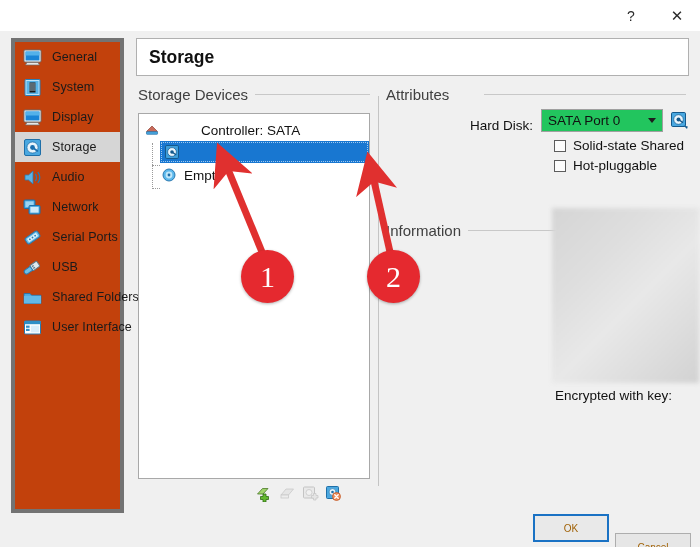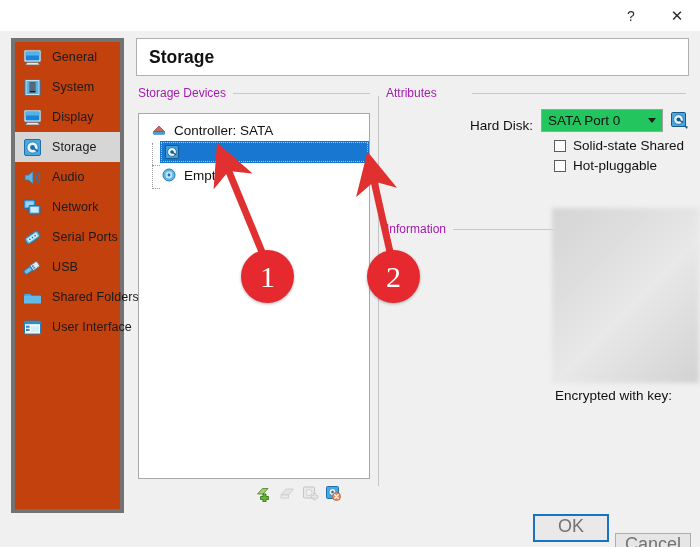--- a/index.html
+++ b/index.html
@@ -54,37 +54,37 @@
   .page-title-box {
     position: absolute; left: 0; top: 0; width: 553px; height: 38px;
     background: #ffffff; border: 1px solid #b0b0b0;
     display: flex; align-items: center; padding-left: 12px;
   }
   .page-title { font-size: 17.5px; font-weight: bold; color: #111; }
 
   
   .grp-head {
     position: absolute; display: flex; align-items: center;
-    font-size: 12px; color: #a21caf; white-space: nowrap;
+    font-size: 15px; color: #404040; white-space: nowrap;
   }
   .grp-head .ln {
     height: 1px; background: #c8c8c8; margin-left: 7px;
   }
 
   
   .tree-box {
     position: absolute; left: 2px; top: 75px; width: 232px; height: 366px;
     background: #ffffff; border: 1px solid #a8a8a8;
     overflow: hidden;
   }
   .tree-row {
     position: relative; display: flex; align-items: center;
     height: 22px; cursor: default; font-size: 13.5px; color: #121212;
   }
-  .tree-row.ctrl { padding-left: 12px; margin-top: 5px; }
+  .tree-row.ctrl { padding-left: 5px; margin-top: 5px; gap: 34px; }
   .tree-row.child { padding-left: 22px; height: 24px; }
   .tree-row.sel {
     background: #1877d1; color: #ffffff;
     margin-left: 21px; padding-left: 1px; width: 209px;
     outline: 1px dotted #9fc8ee; outline-offset: -2px;
   }
   .tree-txt { margin-left: 7px; white-space: nowrap; }
   .guide {
     position: absolute; left: 13px; top: 29px;
     width: 1px; height: 46px;
@@ -170,22 +170,22 @@
     display: flex; align-items: center;
   }
   .ctx-ico { width: 17px; height: 17px; margin-left: 10px; position: relative; }
   .ctx-lbl { font-size: 13px; color: #1a1a1a; margin-left: 13px; white-space: nowrap; }
   .ctx-acc { margin-left: auto; margin-right: 22px; font-size: 13px; color: #444; }
 
   
   .btn {
     position: absolute; height: 28px; width: 76px;
     background: #e6e6e6; border: 1px solid #adadad;
-    display: flex; align-items: flex-start; justify-content: center;
-    font-size: 18px; color: #737373; cursor: default;
+    display: flex; align-items: center; justify-content: center;
+    font-size: 10px; color: #a16207; cursor: default;
   }
   .btn-ok { left: 533px; top: 514px; border: 2px solid #1a72c4; background: #e9e9e9; }
   .btn-cancel { left: 615px; top: 514px; width: 76px; }
 
   
   .anno { position: absolute; left: 0; top: 0; width: 700px; height: 547px; pointer-events: none; }
   .badge {
     position: absolute; width: 53px; height: 53px; border-radius: 50%;
     background: #e5292f; display: flex; align-items: center; justify-content: center;
     color: #ffffff; font-size: 30px; font-family: "Liberation Serif", serif;

